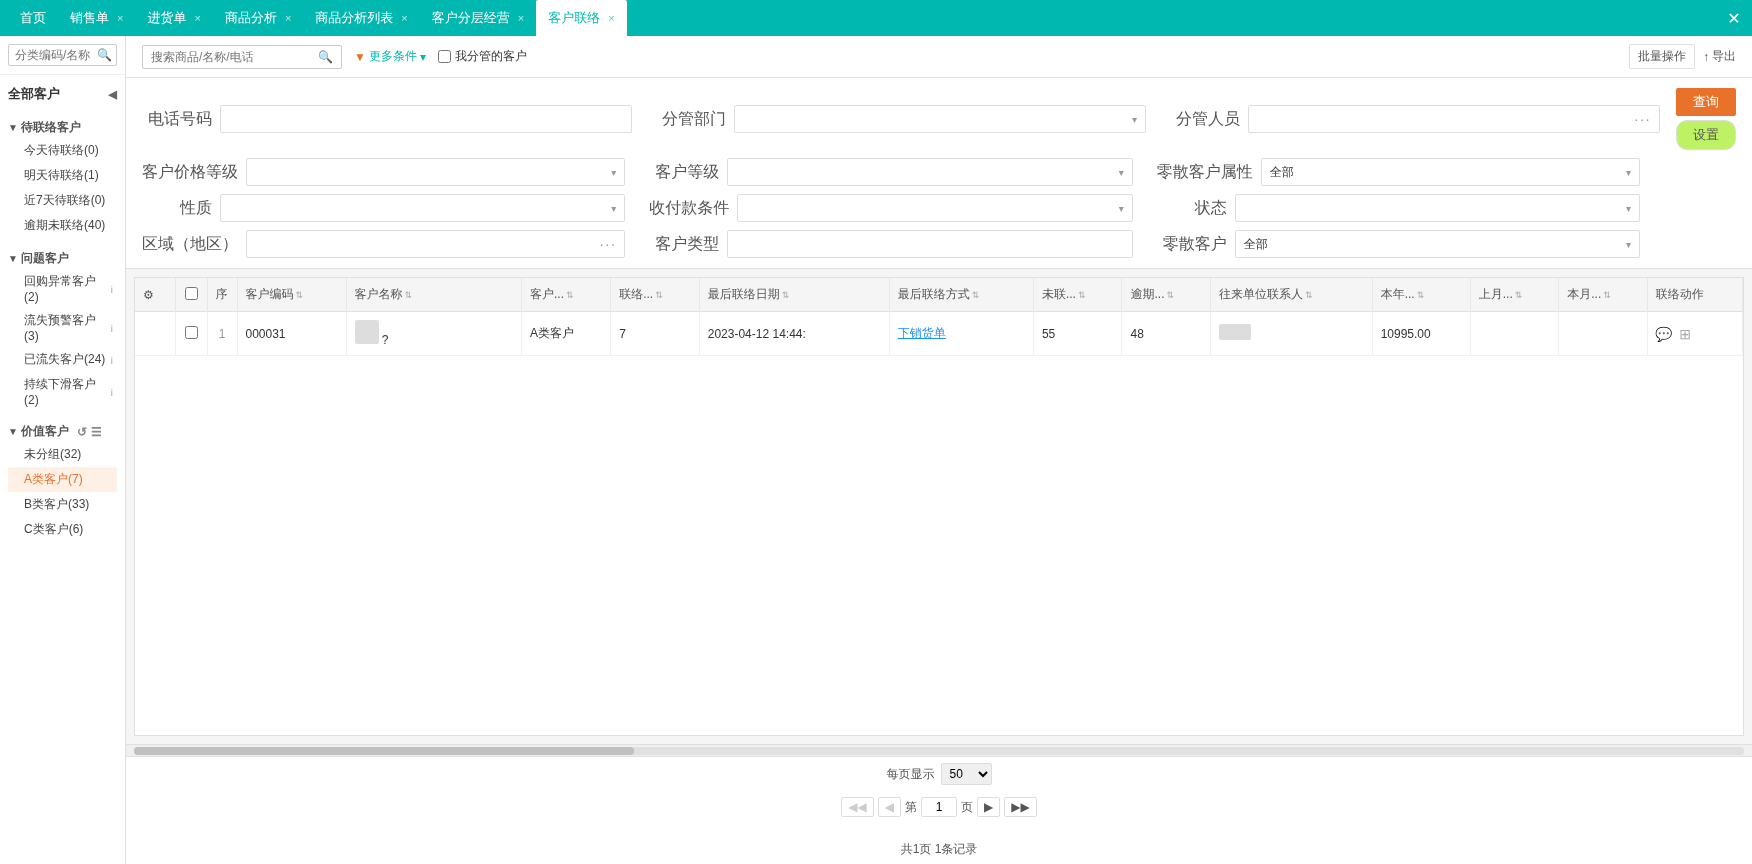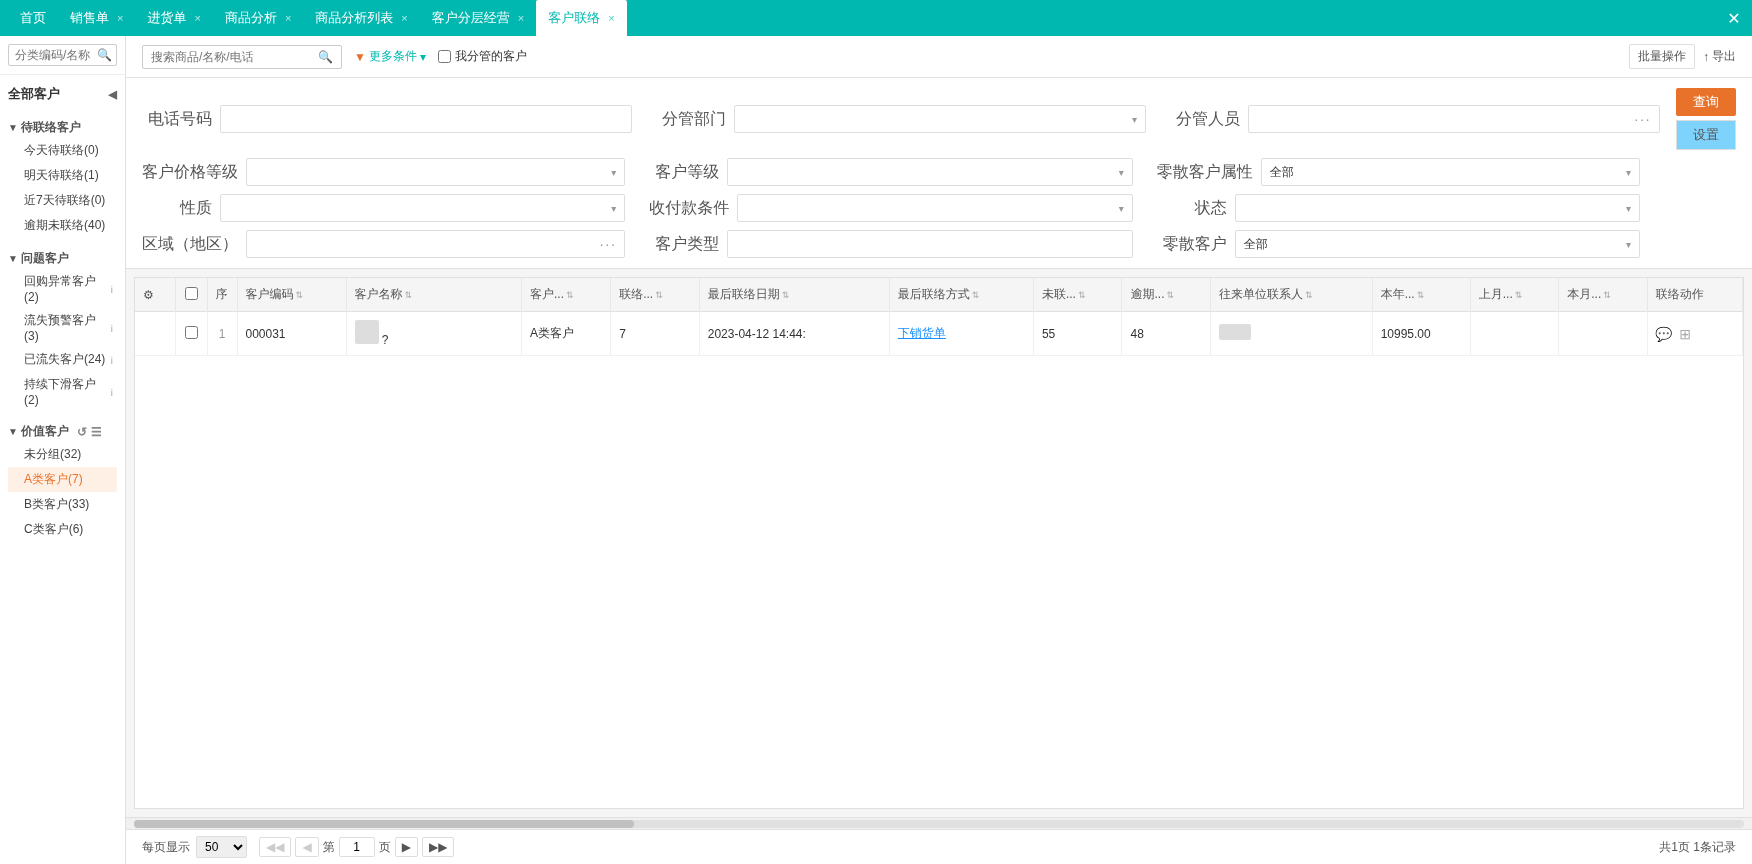--- a/index.html
+++ b/index.html
@@ -245,24 +245,24 @@
       background: #e8722a;
       color: #fff;
       border: none;
       border-radius: 2px;
       padding: 5px 16px;
       font-size: 13px;
       cursor: pointer;
       white-space: nowrap;
     }
     .btn-settings {
-      background: #7dd3fc;
+      background: #bef264;
       color: #555;
       border: 1px solid #ddd;
-      border-radius: 0;
+      border-radius: 11px;
       padding: 5px 16px;
       font-size: 13px;
       cursor: pointer;
       white-space: nowrap;
       text-align: center;
     }
 
     
     .table-area {
       flex: 1;
@@ -311,20 +311,21 @@
     .footer {
       background: #fff;
       border-top: 1px solid #e0e0e0;
       padding: 6px 16px;
       display: flex;
       align-items: center;
       gap: 12px;
       font-size: 12px;
       color: #555;
       flex-shrink: 0;
+      flex-direction: column;
     }
     .footer-spacer { flex: 1; }
     .footer-page-size {
       display: flex;
       align-items: center;
       gap: 6px;
     }
     .footer-page-size select {
       border: 1px solid #ddd;
       border-radius: 2px;

